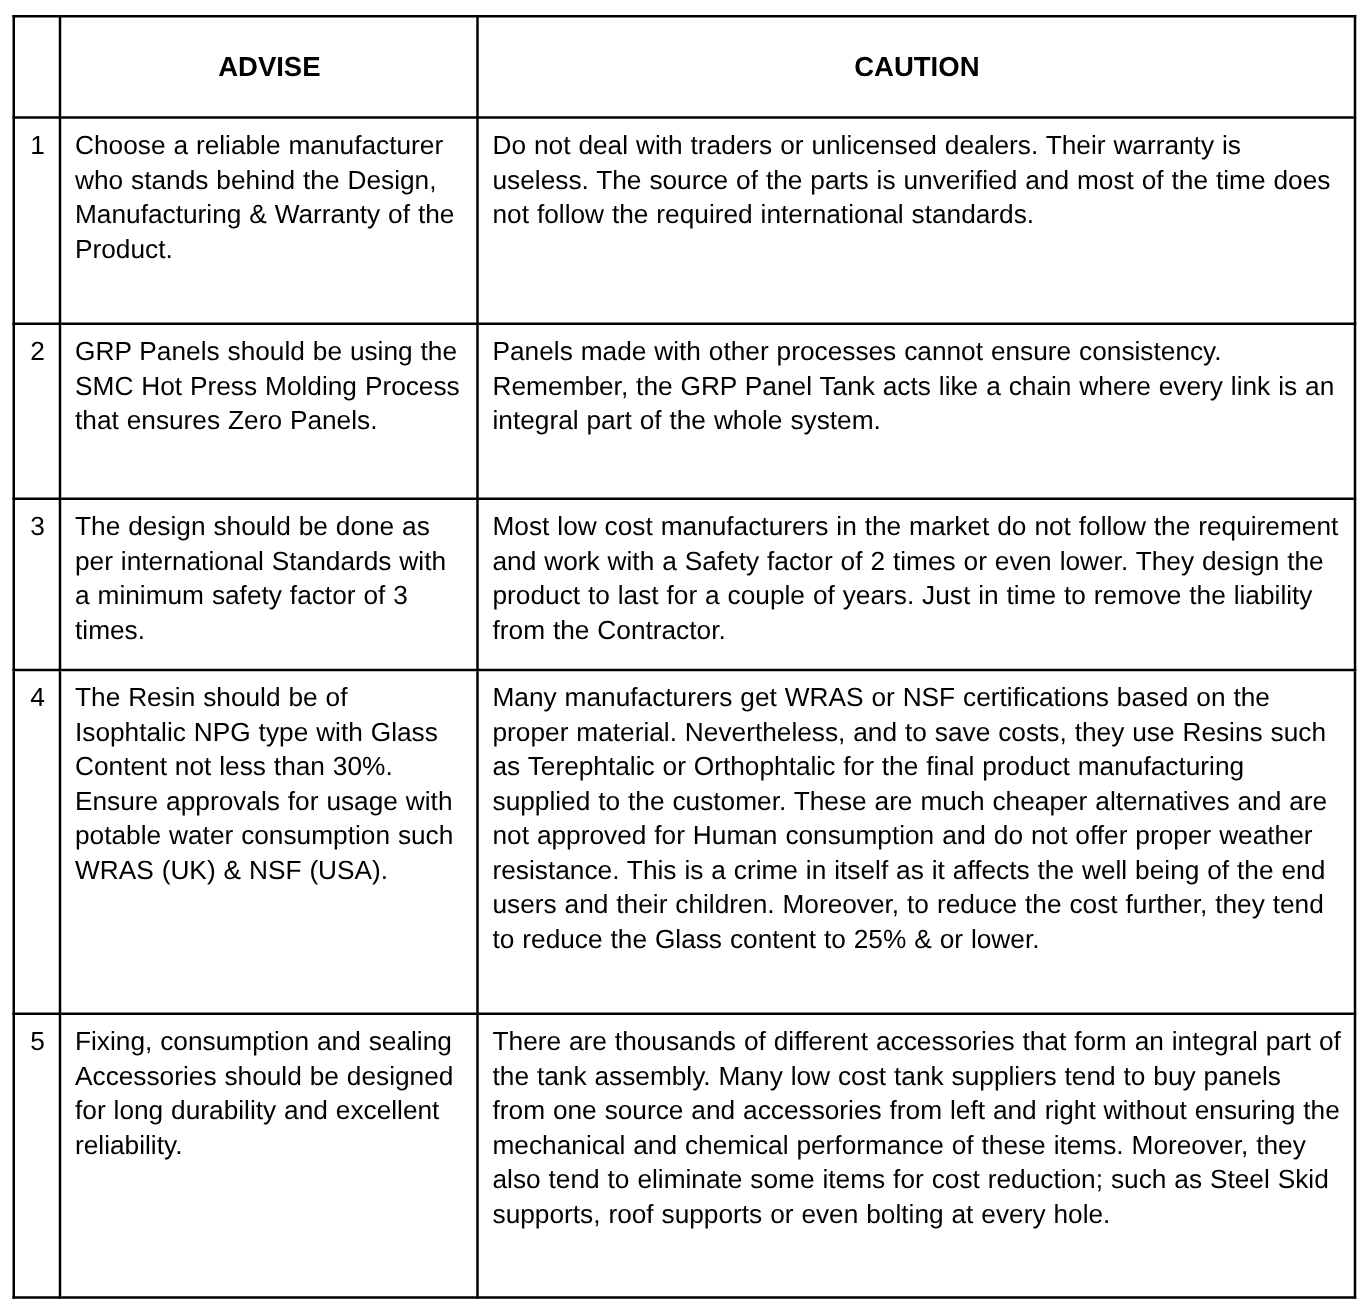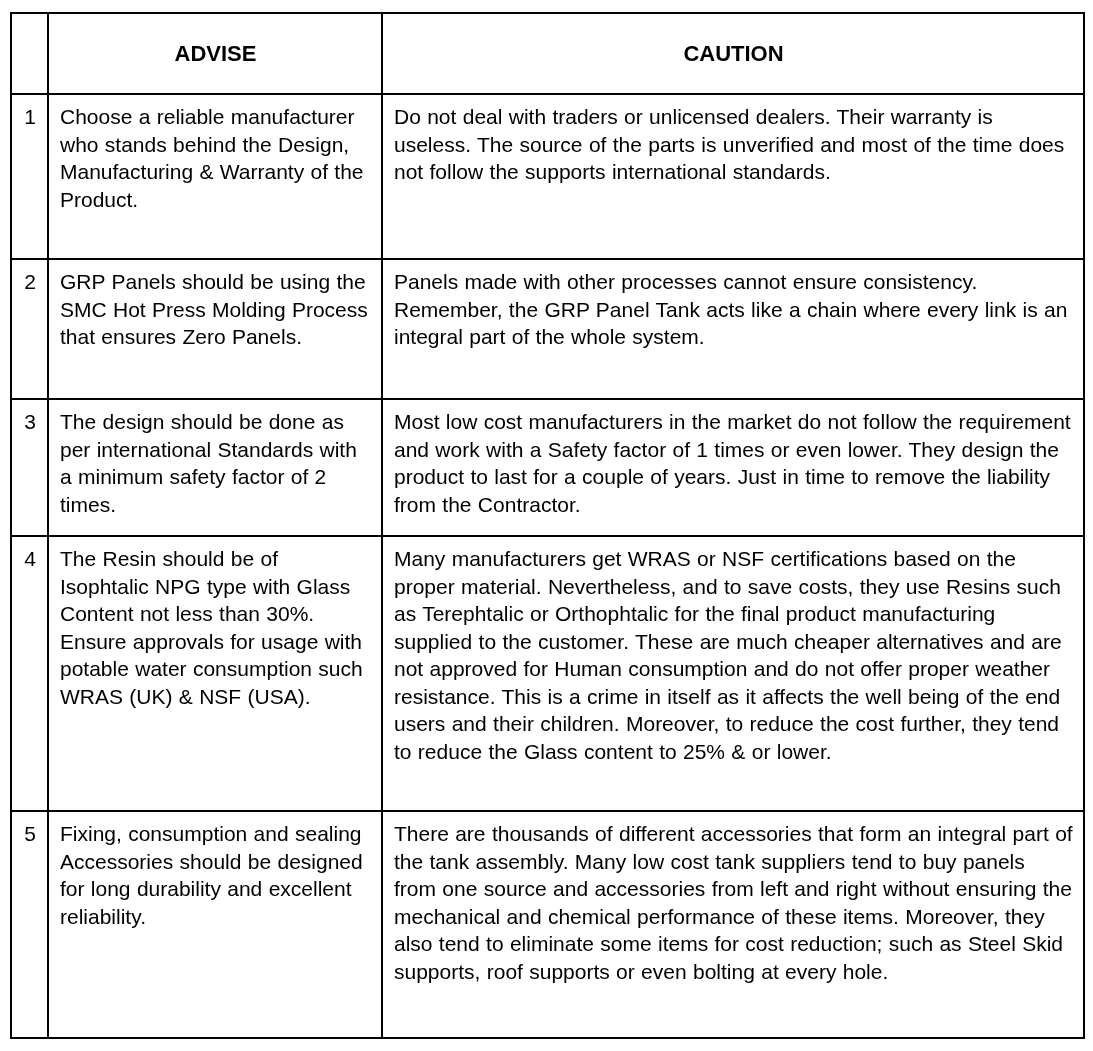--- a/index.html
+++ b/index.html
@@ -64,31 +64,31 @@
       <tr style="height:81px;">
         <th></th>
         <th>ADVISE</th>
         <th>CAUTION</th>
       </tr>
     </thead>
     <tbody>
       <tr style="height:165px;">
         <td class="num-cell">1</td>
         <td>Choose a reliable manufacturer who stands behind the Design, Manufacturing &amp; Warranty of the Product.</td>
-        <td>Do not deal with traders or unlicensed dealers. Their warranty is useless. The source of the parts is unverified and most of the time does not follow the supports international standards.</td>
+        <td>Do not deal with traders or unlicensed dealers. Their warranty is useless. The source of the parts is unverified and most of the time does not follow the required international standards.</td>
       </tr>
       <tr style="height:140px;">
         <td class="num-cell">2</td>
         <td>GRP Panels should be using the SMC Hot Press Molding Process that ensures Zero Panels.</td>
         <td>Panels made with other processes cannot ensure consistency. Remember, the GRP Panel Tank acts like a chain where every link is an integral part of the whole system.</td>
       </tr>
       <tr style="height:137px;">
         <td class="num-cell">3</td>
-        <td>The design should be done as per international Standards with a minimum safety factor of 2 times.</td>
-        <td>Most low cost manufacturers in the market do not follow the requirement and work with a Safety factor of 1 times or even lower. They design the product to last for a couple of years. Just in time to remove the liability from the Contractor.</td>
+        <td>The design should be done as per international Standards with a minimum safety factor of 3 times.</td>
+        <td>Most low cost manufacturers in the market do not follow the requirement and work with a Safety factor of 2 times or even lower. They design the product to last for a couple of years. Just in time to remove the liability from the Contractor.</td>
       </tr>
       <tr style="height:275px;">
         <td class="num-cell">4</td>
         <td>The Resin should be of Isophtalic NPG type with Glass Content not less than 30%. Ensure approvals for usage with potable water consumption such WRAS (UK) &amp; NSF (USA).</td>
         <td>Many manufacturers get WRAS or NSF certifications based on the proper material. Nevertheless, and to save costs, they use Resins such as Terephtalic or Orthophtalic for the final product manufacturing supplied to the customer. These are much cheaper alternatives and are not approved for Human consumption and do not offer proper weather resistance. This is a crime in itself as it affects the well being of the end users and their children. Moreover, to reduce the cost further, they tend to reduce the Glass content to 25% &amp; or lower.</td>
       </tr>
       <tr style="height:227px;">
         <td class="num-cell">5</td>
         <td>Fixing, consumption and sealing Accessories should be designed for long durability and excellent reliability.</td>
         <td>There are thousands of different accessories that form an integral part of the tank assembly. Many low cost tank suppliers tend to buy panels from one source and accessories from left and right without ensuring the mechanical and chemical performance of these items. Moreover, they also tend to eliminate some items for cost reduction; such as Steel Skid supports, roof supports or even bolting at every hole.</td>

